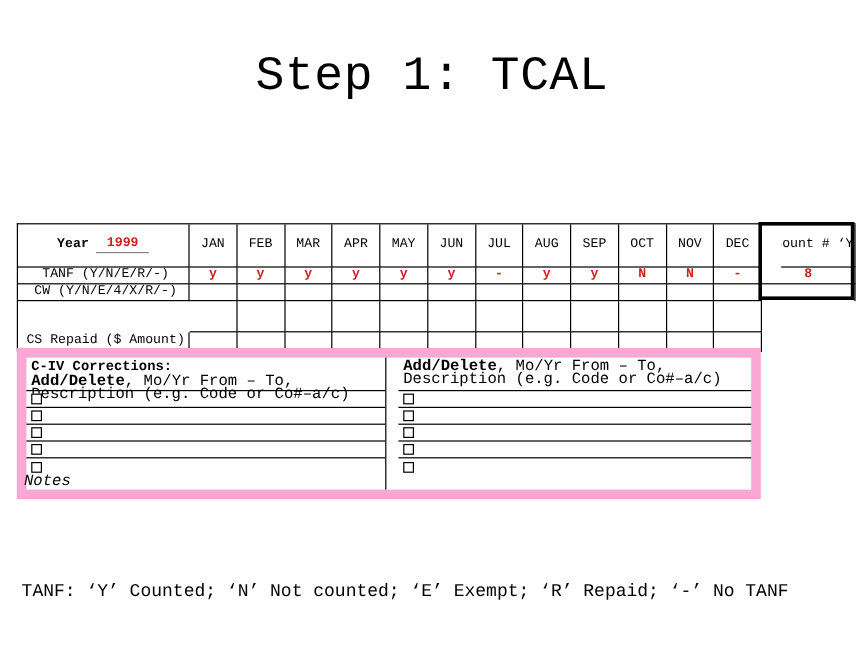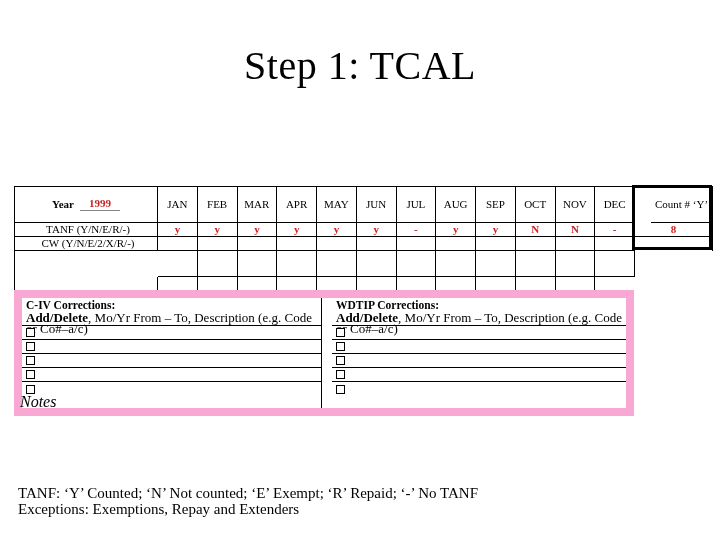--- a/index.html
+++ b/index.html
@@ -1,18 +1,18 @@
 <!DOCTYPE html>
 <html style="--accent-red: #cc2222;"><head>
 <meta charset="utf-8">
 <style>
   html,body { margin:0; padding:0; background:#fff; }
   #slide {
     position:relative; width:720px; height:540px; background:#ffffff;
-    font-family:Liberation Serif, serif; color:#000;
+    font-family:Liberation Mono, monospace; color:#000;
     overflow:hidden;
   }
   .title {
     position:absolute; top:42px; left:0; width:100%;
     text-align:center; font-size:40px; letter-spacing:0.5px;
   }
 
   
   .tbl {
     position:absolute; left:14px; top:186px;
@@ -55,21 +55,21 @@
   .ctitle { font-size:11.5px; font-weight:bold; line-height:13px; }
   .csub { font-size:13px; line-height:11px; }
   .csub b { font-weight:bold; }
   .crow {
     height:14px; box-sizing:border-box; border-bottom:1px solid #000;
     display:flex; align-items:center;
   }
   .crow:last-child { border-bottom:none; }
   .cbx { width:9px; height:9px; box-sizing:border-box; border:1.5px solid #000; margin-left:4px; background:#fff; }
 
-  .notes { position:absolute; left:20px; top:393px; font-size:16px; font-style:italic; }
+  .notes { position:absolute; left:20px; top:393px; font-size:13px; font-style:italic; }
 
   .foot { position:absolute; left:18px; top:486px; font-size:15px; line-height:15.5px; }
 </style>
 </head>
 <body>
 
 <div id="slide">
 
   <div class="title">Step 1: TCAL</div>
 
@@ -101,21 +101,21 @@
     <div class="val">y</div>
     <div class="val">y</div>
     <div class="val">-</div>
     <div class="val">y</div>
     <div class="val">y</div>
     <div class="val">N</div>
     <div class="val">N</div>
     <div class="val">-</div>
     <div class="val">8</div>
 
-    <div class="lab">CW (Y/N/E/2/X/R/-)</div>
+    <div class="lab">CW (Y/N/E/4/X/R/-)</div>
     <div></div>
     <div></div>
     <div></div>
     <div></div>
     <div></div>
     <div></div>
     <div></div>
     <div></div>
     <div></div>
     <div></div>
@@ -131,20 +131,21 @@
     <div></div>
     <div></div>
     <div></div>
     <div></div>
     <div></div>
     <div></div>
     <div></div>
     <div></div>
     <div class="nob"></div>
 
+    <div class="lab">CS Repaid ($ Amount)</div>
     <div></div>
     <div></div>
     <div></div>
     <div></div>
     <div></div>
     <div></div>
     <div></div>
     <div></div>
     <div></div>
     <div></div>
@@ -172,21 +173,20 @@
         </div>
       <div class="crow">
           <span class="cbx"></span>
         </div>
       <div class="crow">
           <span class="cbx"></span>
         </div>
     </div>
     <div class="half half-right">
       <div class="chead">
-        <div class="ctitle">WDTIP Corrections:</div>
         <div class="csub"><b>Add/Delete</b><span>, Mo/Yr From – To, Description (e.g. Code or Co#–a/c)</span></div>
       </div>
       <div class="crow">
           <span class="cbx"></span>
         </div>
       <div class="crow">
           <span class="cbx"></span>
         </div>
       <div class="crow">
           <span class="cbx"></span>
@@ -197,16 +197,15 @@
       <div class="crow">
           <span class="cbx"></span>
         </div>
     </div>
   </div>
 
   <div class="notes">Notes</div>
 
   <div class="foot">
     <div>TANF: ‘Y’ Counted; ‘N’ Not counted; ‘E’ Exempt; ‘R’ Repaid; ‘-’ No TANF</div>
-    <div>Exceptions: Exemptions, Repay and Extenders</div>
   </div>
 
 </div>
 
 </body></html>

